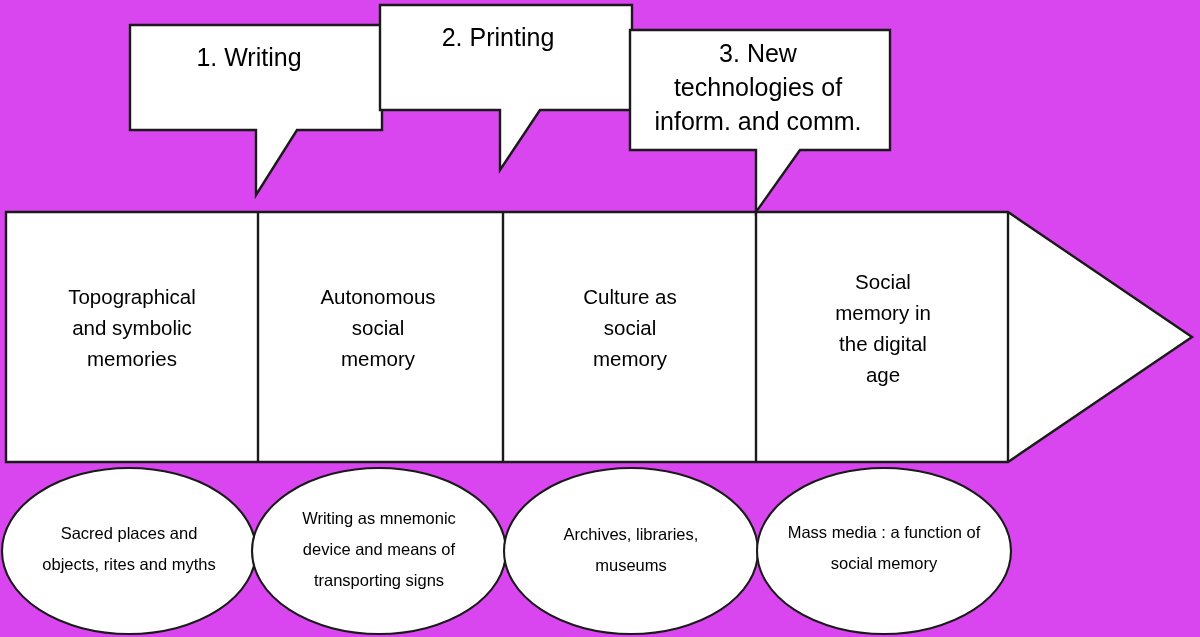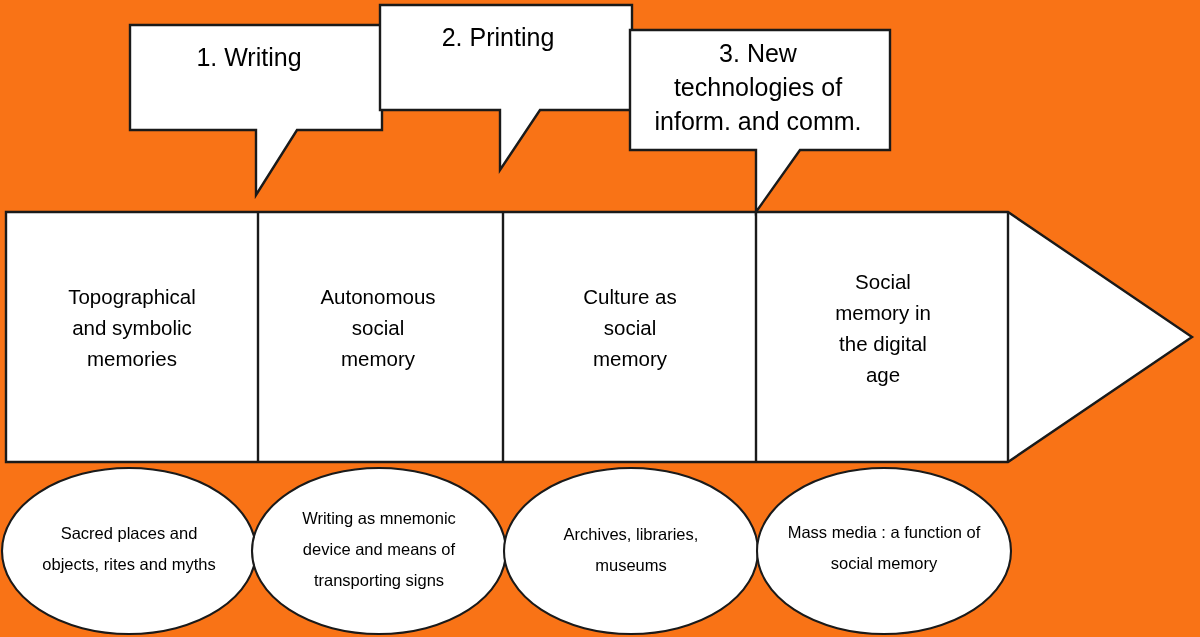--- a/index.html
+++ b/index.html
@@ -9,21 +9,21 @@
     background: #ffffff;
   }
   body {
     font-family: "Liberation Sans", sans-serif;
     color: #000000;
   }
   #diagram-root {
     position: relative;
     width: 1200px;
     height: 637px;
-    background: #f97316;
+    background: #d946ef;
     overflow: hidden;
   }
   svg.diagram-canvas {
     position: absolute;
     top: 0;
     left: 0;
     width: 1200px;
     height: 637px;
   }
   .shape-stroke {

